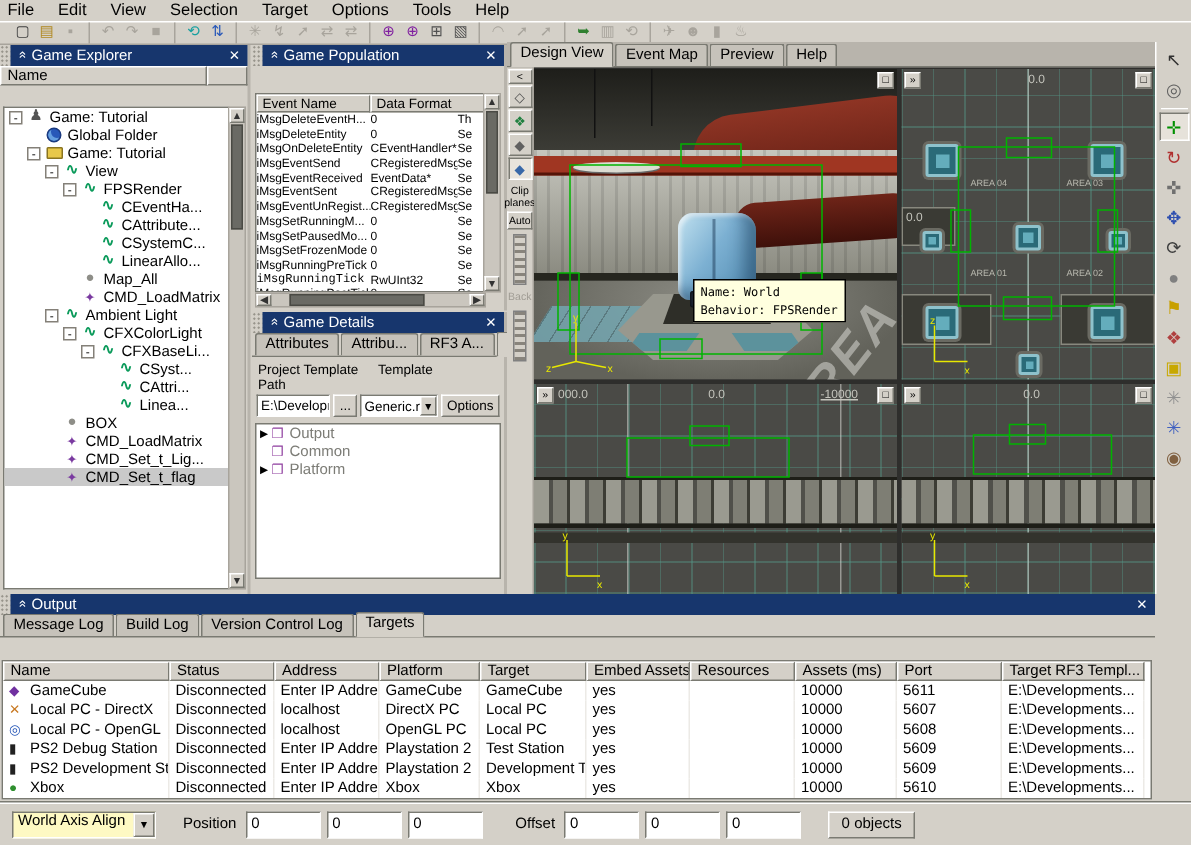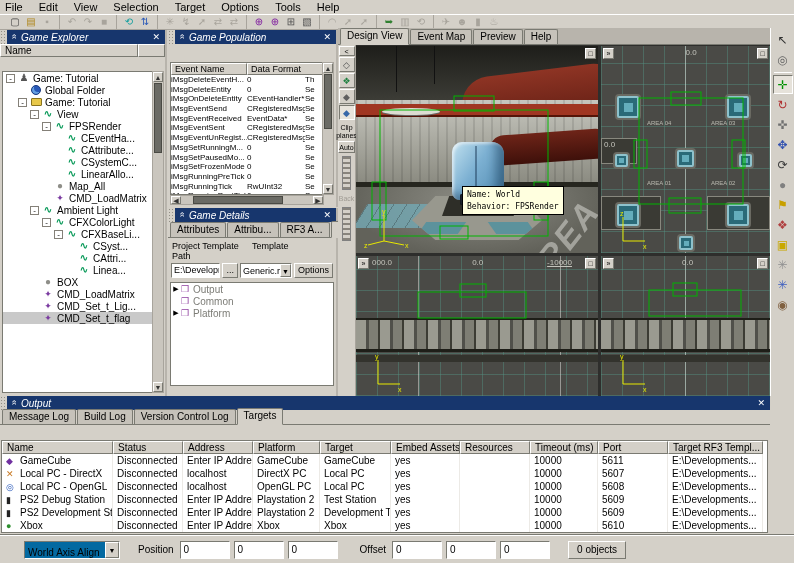--- a/index.html
+++ b/index.html
@@ -20,21 +20,21 @@
   .tgroup:last-child { border-right:none; }
   .tbtn { width:16px; height:14px; display:flex; align-items:center; justify-content:center; font-size:10px; line-height:1; cursor:default; }
   .tbtn.disabled { color:#a8a49c !important; }
 
   
   .panel { position:absolute; background:#d4d0c8; }
   .ptitle { height:14px; display:flex; align-items:center; background:#d4d0c8; }
   .grip { width:7px; height:14px; background-image:radial-gradient(#928f86 35%, transparent 36%); background-size:3px 3px; }
   .ptitle-bar { flex:1; height:14px; background:#17366d; color:#fff; display:flex; align-items:center; padding:0 2px; }
   .pin-arrows { color:#fff; font-size:9px; transform:rotate(-90deg); width:10px; text-align:center; letter-spacing:-1px; }
-  .ptitle-text { font-size:10px; padding-left:2px; flex:1; white-space:nowrap; overflow:hidden;font-style:italic; }
+  .ptitle-text { font-size:10px; padding-left:2px; flex:1; white-space:nowrap; overflow:hidden; }
   .pclose { color:#fff; font-size:9px; padding:0 3px; cursor:default; }
 
   .tabs { display:flex; align-items:flex-end; height:16px; padding-left:2px; background:#d4d0c8; border-bottom:1px solid #7a7a72; }
   .tab { padding:1px 6px 2px; font-size:10px; background:#c6c2ba; border:1px solid #7a7a72; border-bottom:none; border-radius:2px 2px 0 0; margin-right:1px; white-space:nowrap; cursor:default; }
   .tab.active { background:#d4d0c8; position:relative; top:1px; padding-bottom:3px; border-bottom:1px solid #d4d0c8; }
 
   
   #explorer { left:0; top:30px; width:167px; height:366px; border-right:2px solid #b8b4ac; }
   .colhead-row { display:flex; height:13px; }
   .colhead { font-size:10px; padding:0 4px; line-height:12px; }
@@ -159,21 +159,21 @@
   #output .tabs { height:15px; }
   .gtable { position:absolute; left:1px; top:44px; width:767px; bottom:2px; background:#fff; border:1px solid #7a7a72; overflow:hidden; }
   .ghead { display:flex; height:13px; }
   .hcell { border:1px solid; border-color:#fff #7a7a72 #7a7a72 #fff; background:#d4d0c8; font-size:10px; padding:0 4px; line-height:11px; white-space:nowrap; overflow:hidden; flex:none; }
   .grow { display:flex; height:13px; font-size:10px; align-items:center; }
   .gcell { padding:0 4px; white-space:nowrap; overflow:hidden; flex:none; border-right:1px solid #eceae6; height:13px; line-height:13px; }
   .gcell .ricon { display:inline-block; width:11px; margin-right:3px; font-size:9px; }
 
   
   #statusbar { position:absolute; left:0; top:535px; width:794px; height:28px; border-top:1px solid #fff; box-shadow:0 -1px 0 #7a7a72; display:flex; align-items:center; padding-left:8px; }
-  .sb-drop { width:96px; height:18px; display:flex; align-items:flex-end; background:#0369a1; font-size:10px;margin-left:16px; }
+  .sb-drop { width:96px; height:18px; display:flex; align-items:flex-start; background:#fef9c3; font-size:10px; }
   .sb-drop .dval { flex:1; padding:0 3px; white-space:nowrap; overflow:hidden; }
   .sb-drop .darr { width:14px; height:16px; font-size:7px; text-align:center; line-height:15px; background:#d4d0c8; border:1px solid; border-color:#fff #7a7a72 #7a7a72 #fff; }
   .sb-label { font-size:10px; margin:0 6px 0 18px; }
   .sb-input { width:50px; height:18px; font-size:10px; padding:0 3px; font-family:"Liberation Sans",sans-serif; margin-right:4px; background:#fff; border:1px solid; border-color:#7a7a72 #fff #fff #7a7a72; outline:none; }
   .sb-objects { height:18px; font-size:10px; line-height:16px; padding:0 8px; margin-left:14px; }
 </style>
 </head>
 <body>
 
 <div class="app">
@@ -430,21 +430,21 @@
           <span class="cell" style="width: 76px;">iMsgSetFrozenMode</span>
           <span class="cell" style="width: 58px;">0</span>
           <span class="cell" style="width: 18px;">Se</span>
         </div>
         <div class="erow">
           <span class="cell" style="width: 76px;">iMsgRunningPreTick</span>
           <span class="cell" style="width: 58px;">0</span>
           <span class="cell" style="width: 18px;">Se</span>
         </div>
         <div class="erow">
-          <span class="cell" style="width: 76px;">iMsgRunningTick</span>
+          <span class="cell" style="width: 76px; font-family: Liberation Mono, monospace;">iMsgRunningTick</span>
           <span class="cell" style="width: 58px;">RwUInt32</span>
           <span class="cell" style="width: 18px;">Se</span>
         </div>
         <div class="erow">
           <span class="cell" style="width: 76px;">iMsgRunningPostTick</span>
           <span class="cell" style="width: 58px;">0</span>
           <span class="cell" style="width: 18px;">Se</span>
         </div>
       </div>
     <div class="vscroll">
@@ -728,21 +728,21 @@
       </div>
     <div class="gtable" id="targetstable">
         <div class="ghead">
           <span class="hcell" style="width: 111px;">Name</span>
           <span class="hcell" style="width: 70px;">Status</span>
           <span class="hcell" style="width: 70px;">Address</span>
           <span class="hcell" style="width: 67px;">Platform</span>
           <span class="hcell" style="width: 71px;">Target</span>
           <span class="hcell" style="width: 69px;">Embed Assets</span>
           <span class="hcell" style="width: 70px;">Resources</span>
-          <span class="hcell" style="width: 68px;">Timeout (ms)</span>
+          <span class="hcell" style="width: 68px;">Assets (ms)</span>
           <span class="hcell" style="width: 70px;">Port</span>
           <span class="hcell" style="width: 95px;">Target RF3 Templ...</span>
         </div>
         <div class="grow">
           <span class="gcell" style="width: 111px;"><span class="ricon" style="color: rgb(112, 48, 160);">◆</span>GameCube</span>
           <span class="gcell" style="width: 70px;">Disconnected</span>
           <span class="gcell" style="width: 70px;">Enter IP Address ...</span>
           <span class="gcell" style="width: 67px;">GameCube</span>
           <span class="gcell" style="width: 71px;">GameCube</span>
           <span class="gcell" style="width: 69px;">yes</span>

